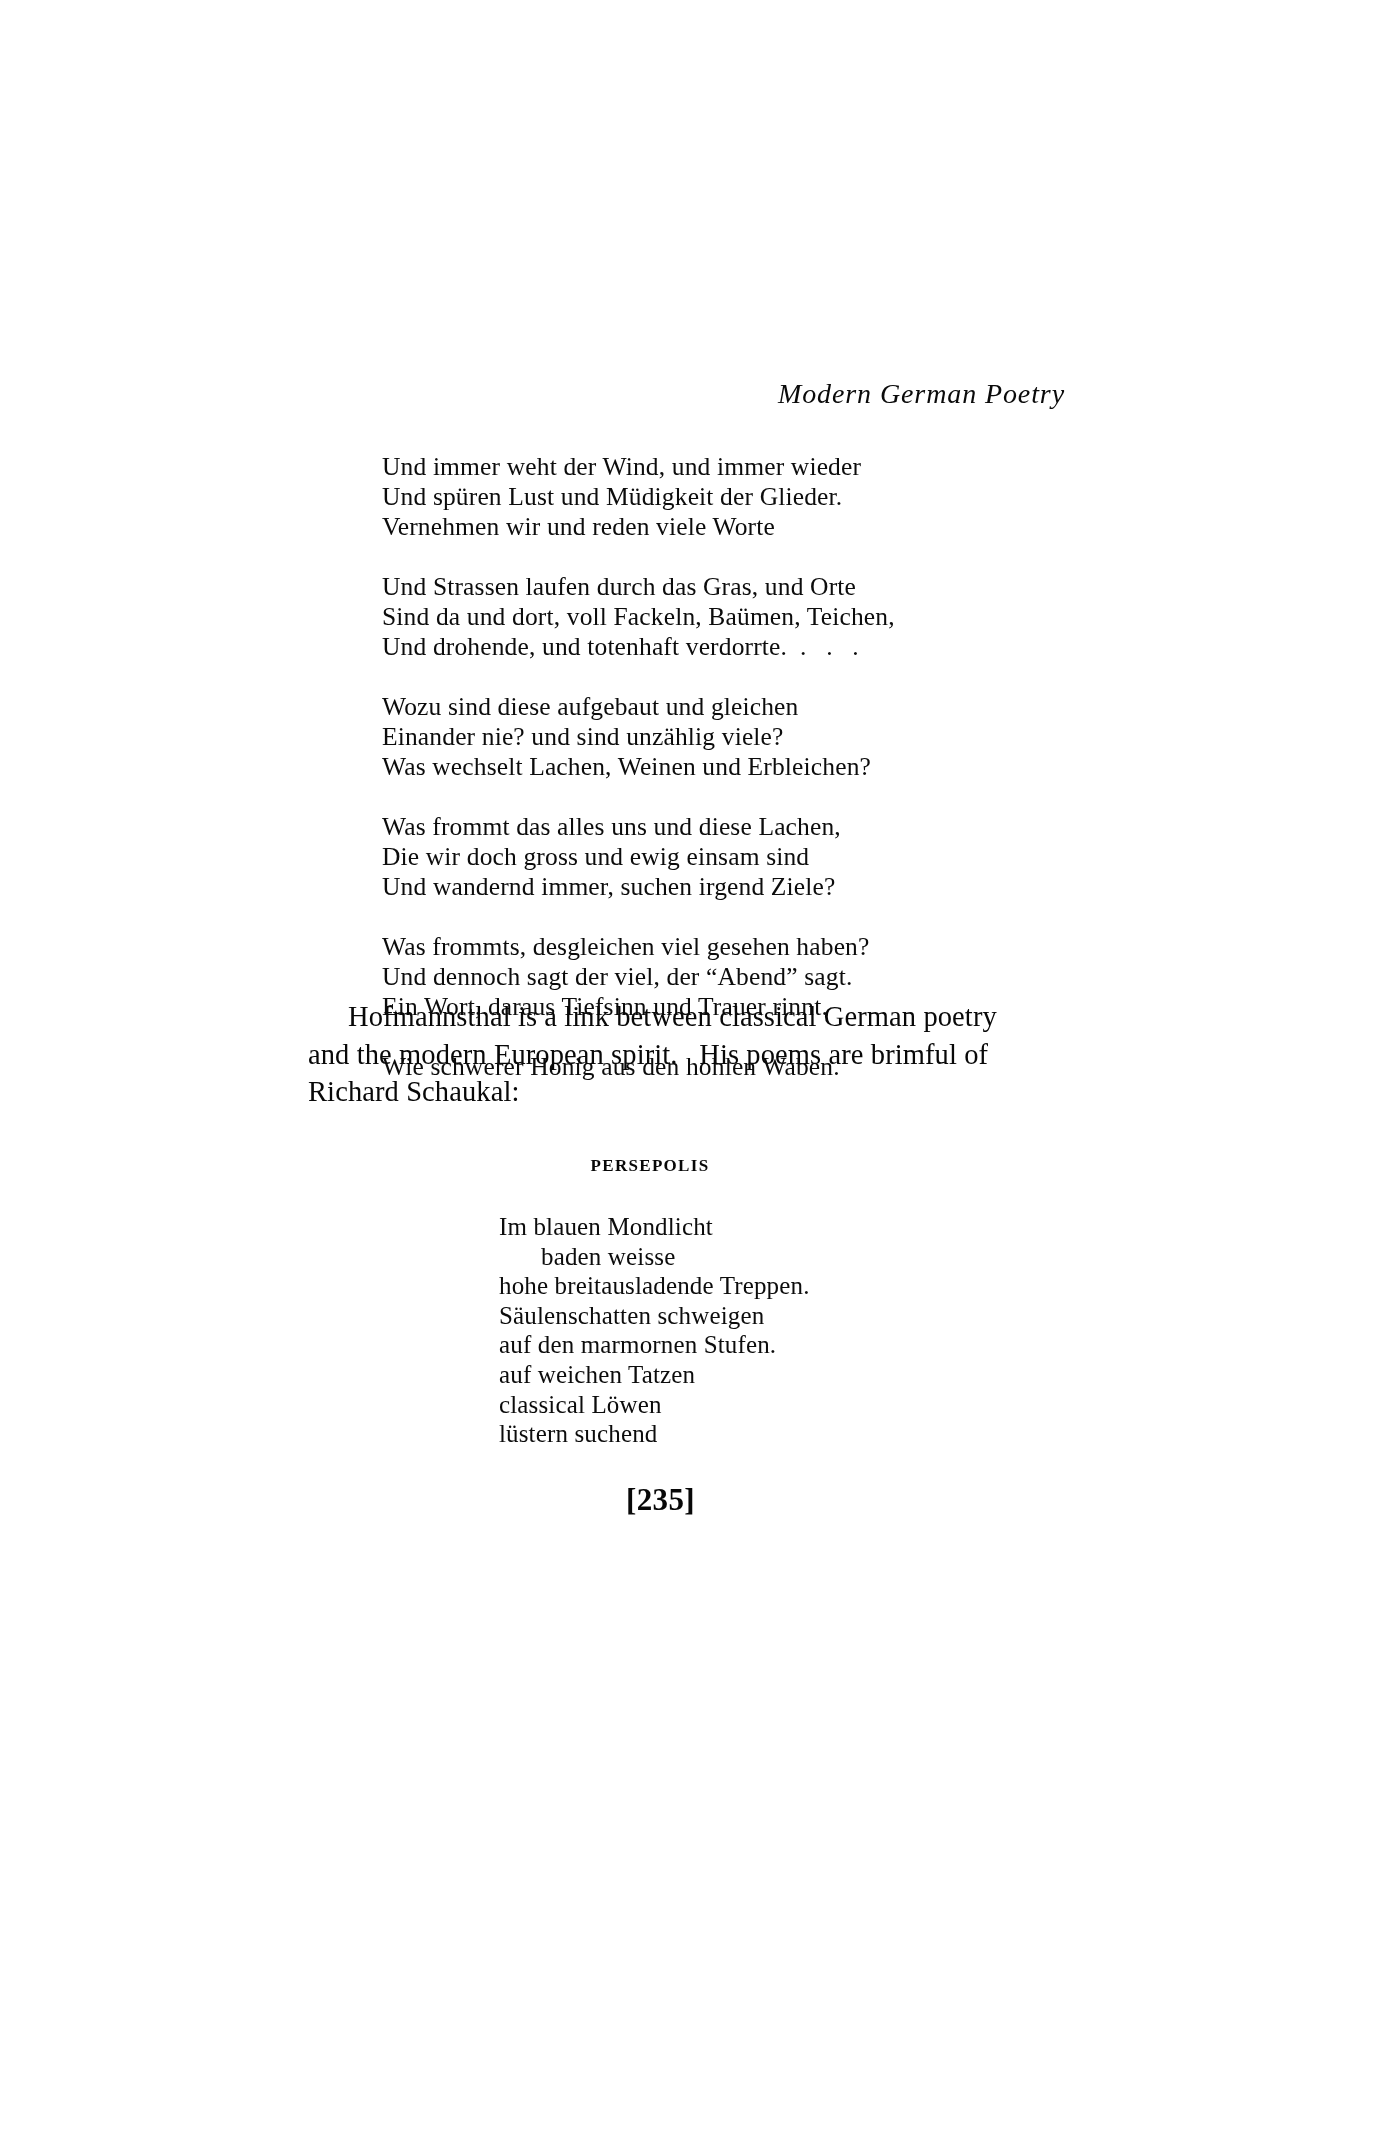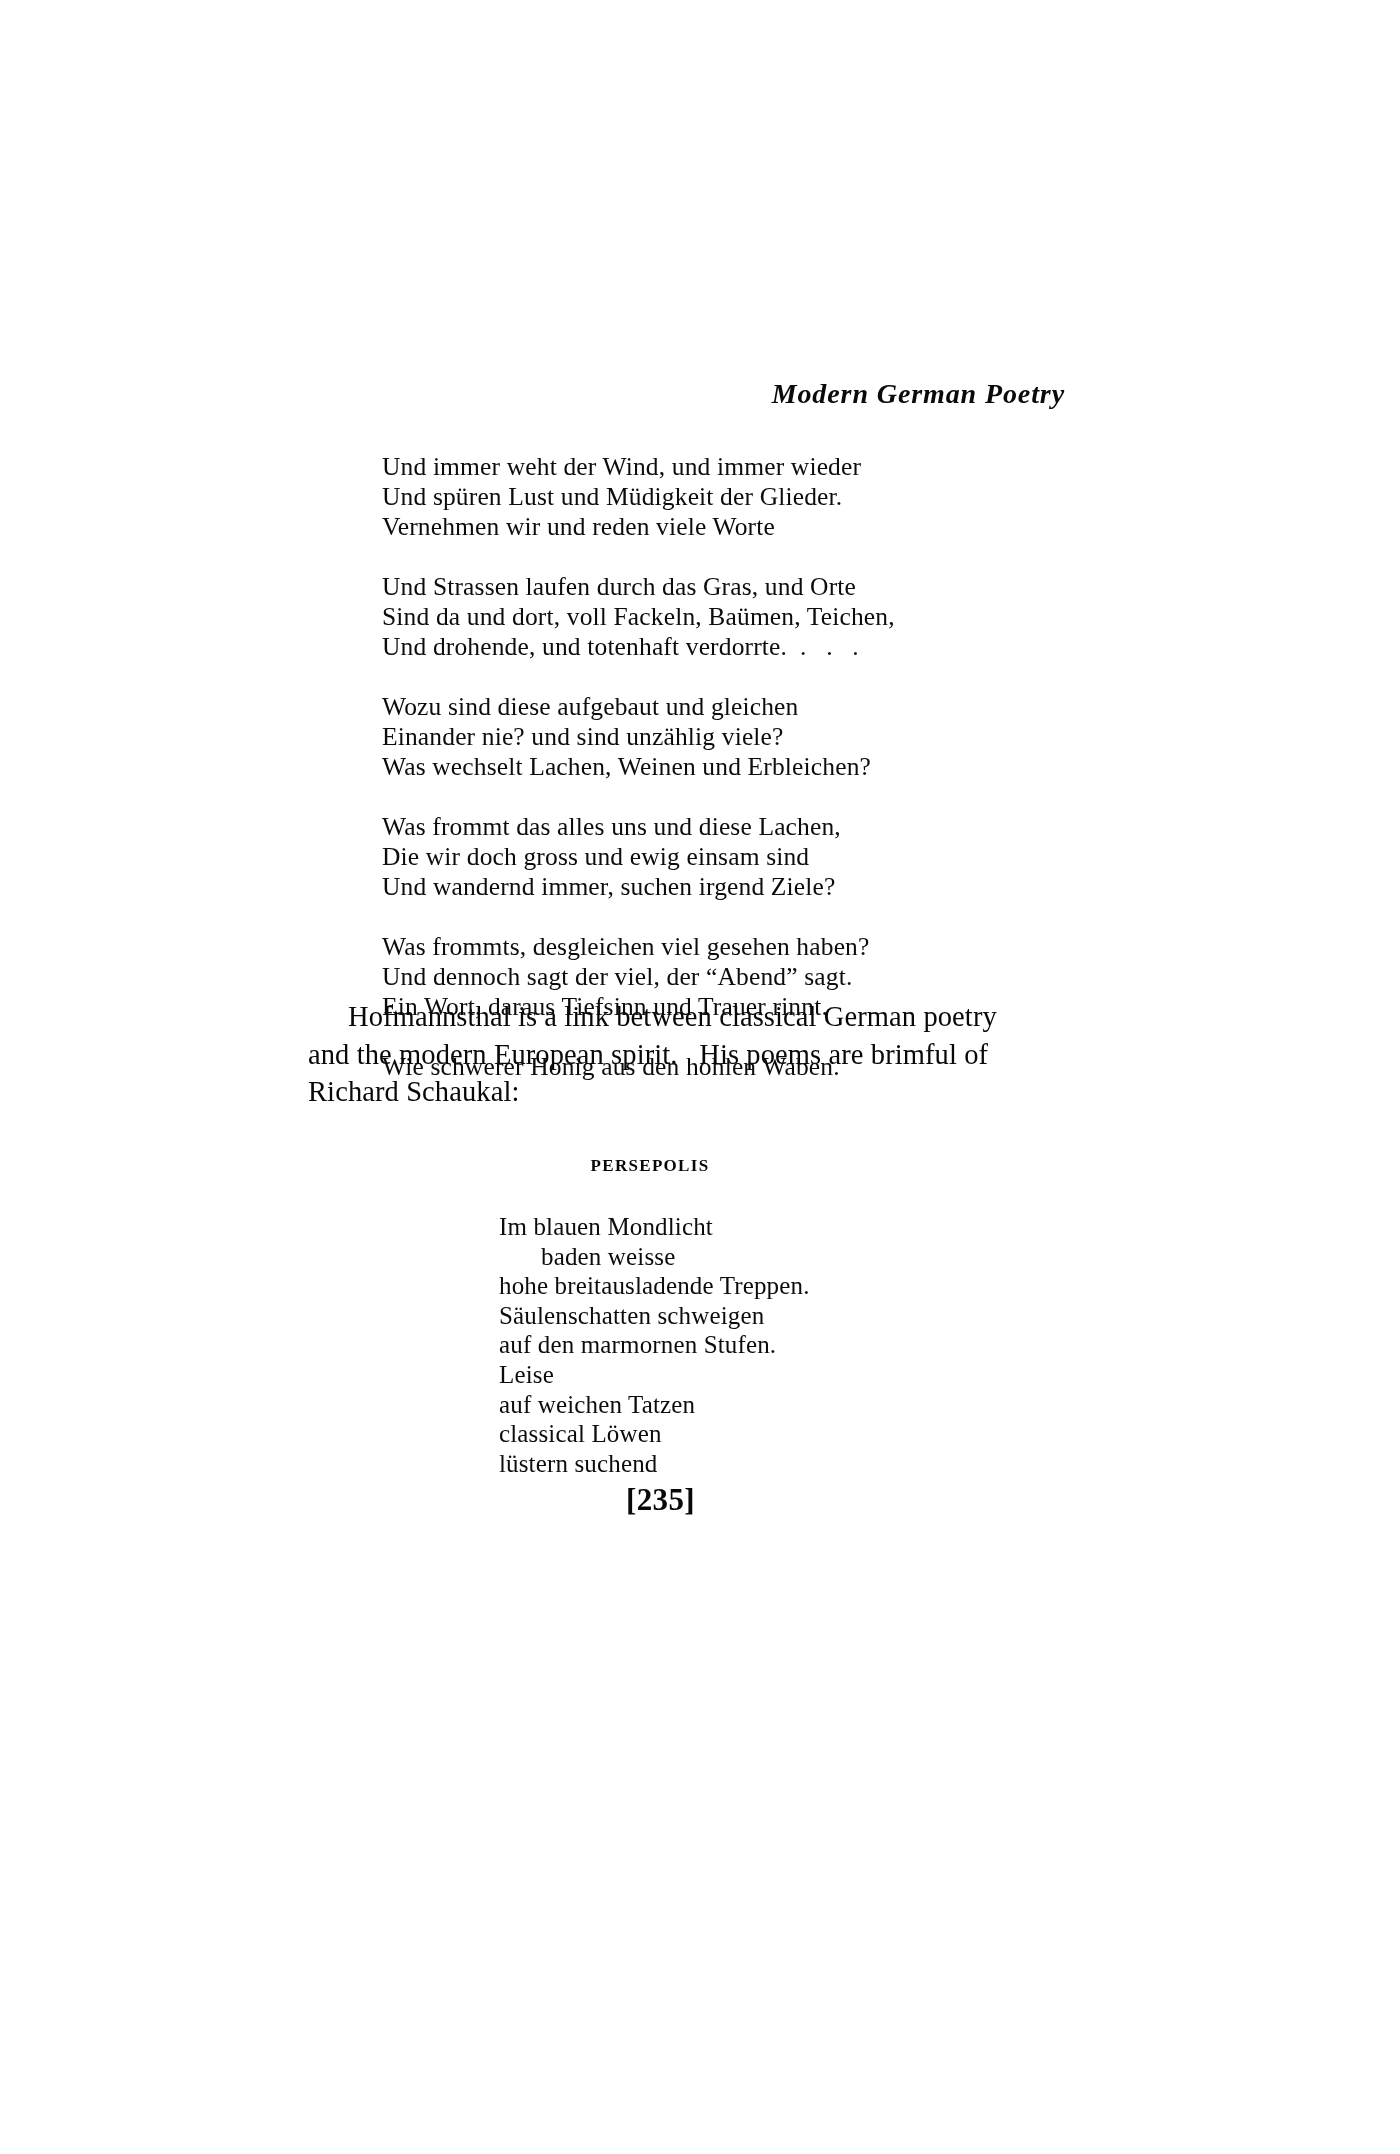--- a/index.html
+++ b/index.html
@@ -22,21 +22,21 @@
 
   
   .running-head {
     position: absolute;
     top: 378px;
     left: 0;
     width: 1065px;
     text-align: right;
     font-family: "Liberation Serif", "DejaVu Serif", serif;
     font-style: italic;
-    font-weight: bold;
+    font-weight: normal;
     font-size: 28px;
     letter-spacing: 0.9px;
     color: #0a0a0a;
   }
 
   
   .verse-block {
     position: absolute;
     left: 382px;
     top: 452px;
@@ -158,21 +158,20 @@
     </div>
 
   <div class="poem-title">PERSEPOLIS</div>
 
   <div class="poem-body">
       <span class="vline">Im blauen Mondlicht</span>
       <span class="vline indent">baden weisse</span>
       <span class="vline">hohe breitausladende Treppen.</span>
       <span class="vline">Säulenschatten schweigen</span>
       <span class="vline">auf den marmornen Stufen.</span>
-      <span class="vline">Leise</span>
       <span class="vline">auf weichen Tatzen</span>
       <span class="vline">classical Löwen</span>
       <span class="vline">lüstern suchend</span>
     </div>
 
   <div class="folio">[235]</div>
 
 </div>
 
 </body></html>

